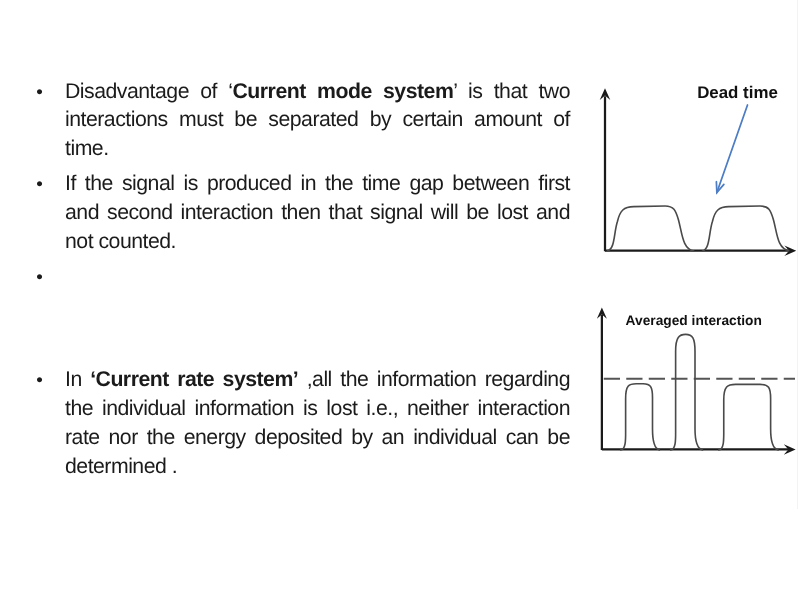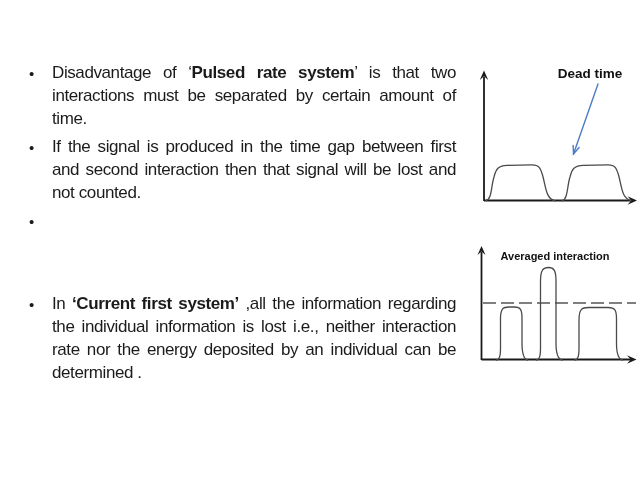--- a/index.html
+++ b/index.html
@@ -49,35 +49,35 @@
   .bluearrow{fill:none;stroke-width:1.4;stroke-linecap:round;}
 </style>
 </head>
 <body>
 
 <div class="slide">
 
   <ul class="bullets top">
     <li>
       <span class="marker">•</span>
-      <span class="btext"><span>Disadvantage of ‘</span><span class="b">Pulsed rate system</span><span>’ is that two interactions must be separated by certain amount of time.</span></span>
+      <span class="btext"><span>Disadvantage of ‘</span><span class="b">Current mode system</span><span>’ is that two interactions must be separated by certain amount of time.</span></span>
     </li>
     <li>
       <span class="marker">•</span>
       <span class="btext"><span>If the signal is produced in the time gap between first and second interaction then that signal will be lost and not counted.</span></span>
     </li>
     <li>
       <span class="marker">•</span>
     </li>
   </ul>
 
   <ul class="bullets bottom">
     <li>
       <span class="marker">•</span>
-      <span class="btext"><span>In </span><span class="b">‘Current first system’</span><span> ,all the information regarding the individual information is lost i.e., neither interaction rate nor the energy deposited by an individual can be determined .</span></span>
+      <span class="btext"><span>In </span><span class="b">‘Current rate system’</span><span> ,all the information regarding the individual information is lost i.e., neither interaction rate nor the energy deposited by an individual can be determined .</span></span>
     </li>
   </ul>
 
   <svg id="diagram-dead-time" width="163" height="163" viewBox="0 0 163 163">
     <g stroke="#1a1a1a">
       <line class="axisline" x1="9" y1="146" x2="9" y2="22"></line>
       <line class="axisline" x1="9" y1="145.5" x2="156" y2="145.5"></line>
     </g>
     <path class="axishead" fill="#1a1a1a" d="M 9 15.5 L 4.8 25 L 9 21.3 L 13.2 25 Z"></path>
     <path class="axishead" fill="#1a1a1a" d="M 162 145.5 L 152.5 141.3 L 156.2 145.5 L 152.5 149.7 Z"></path>

